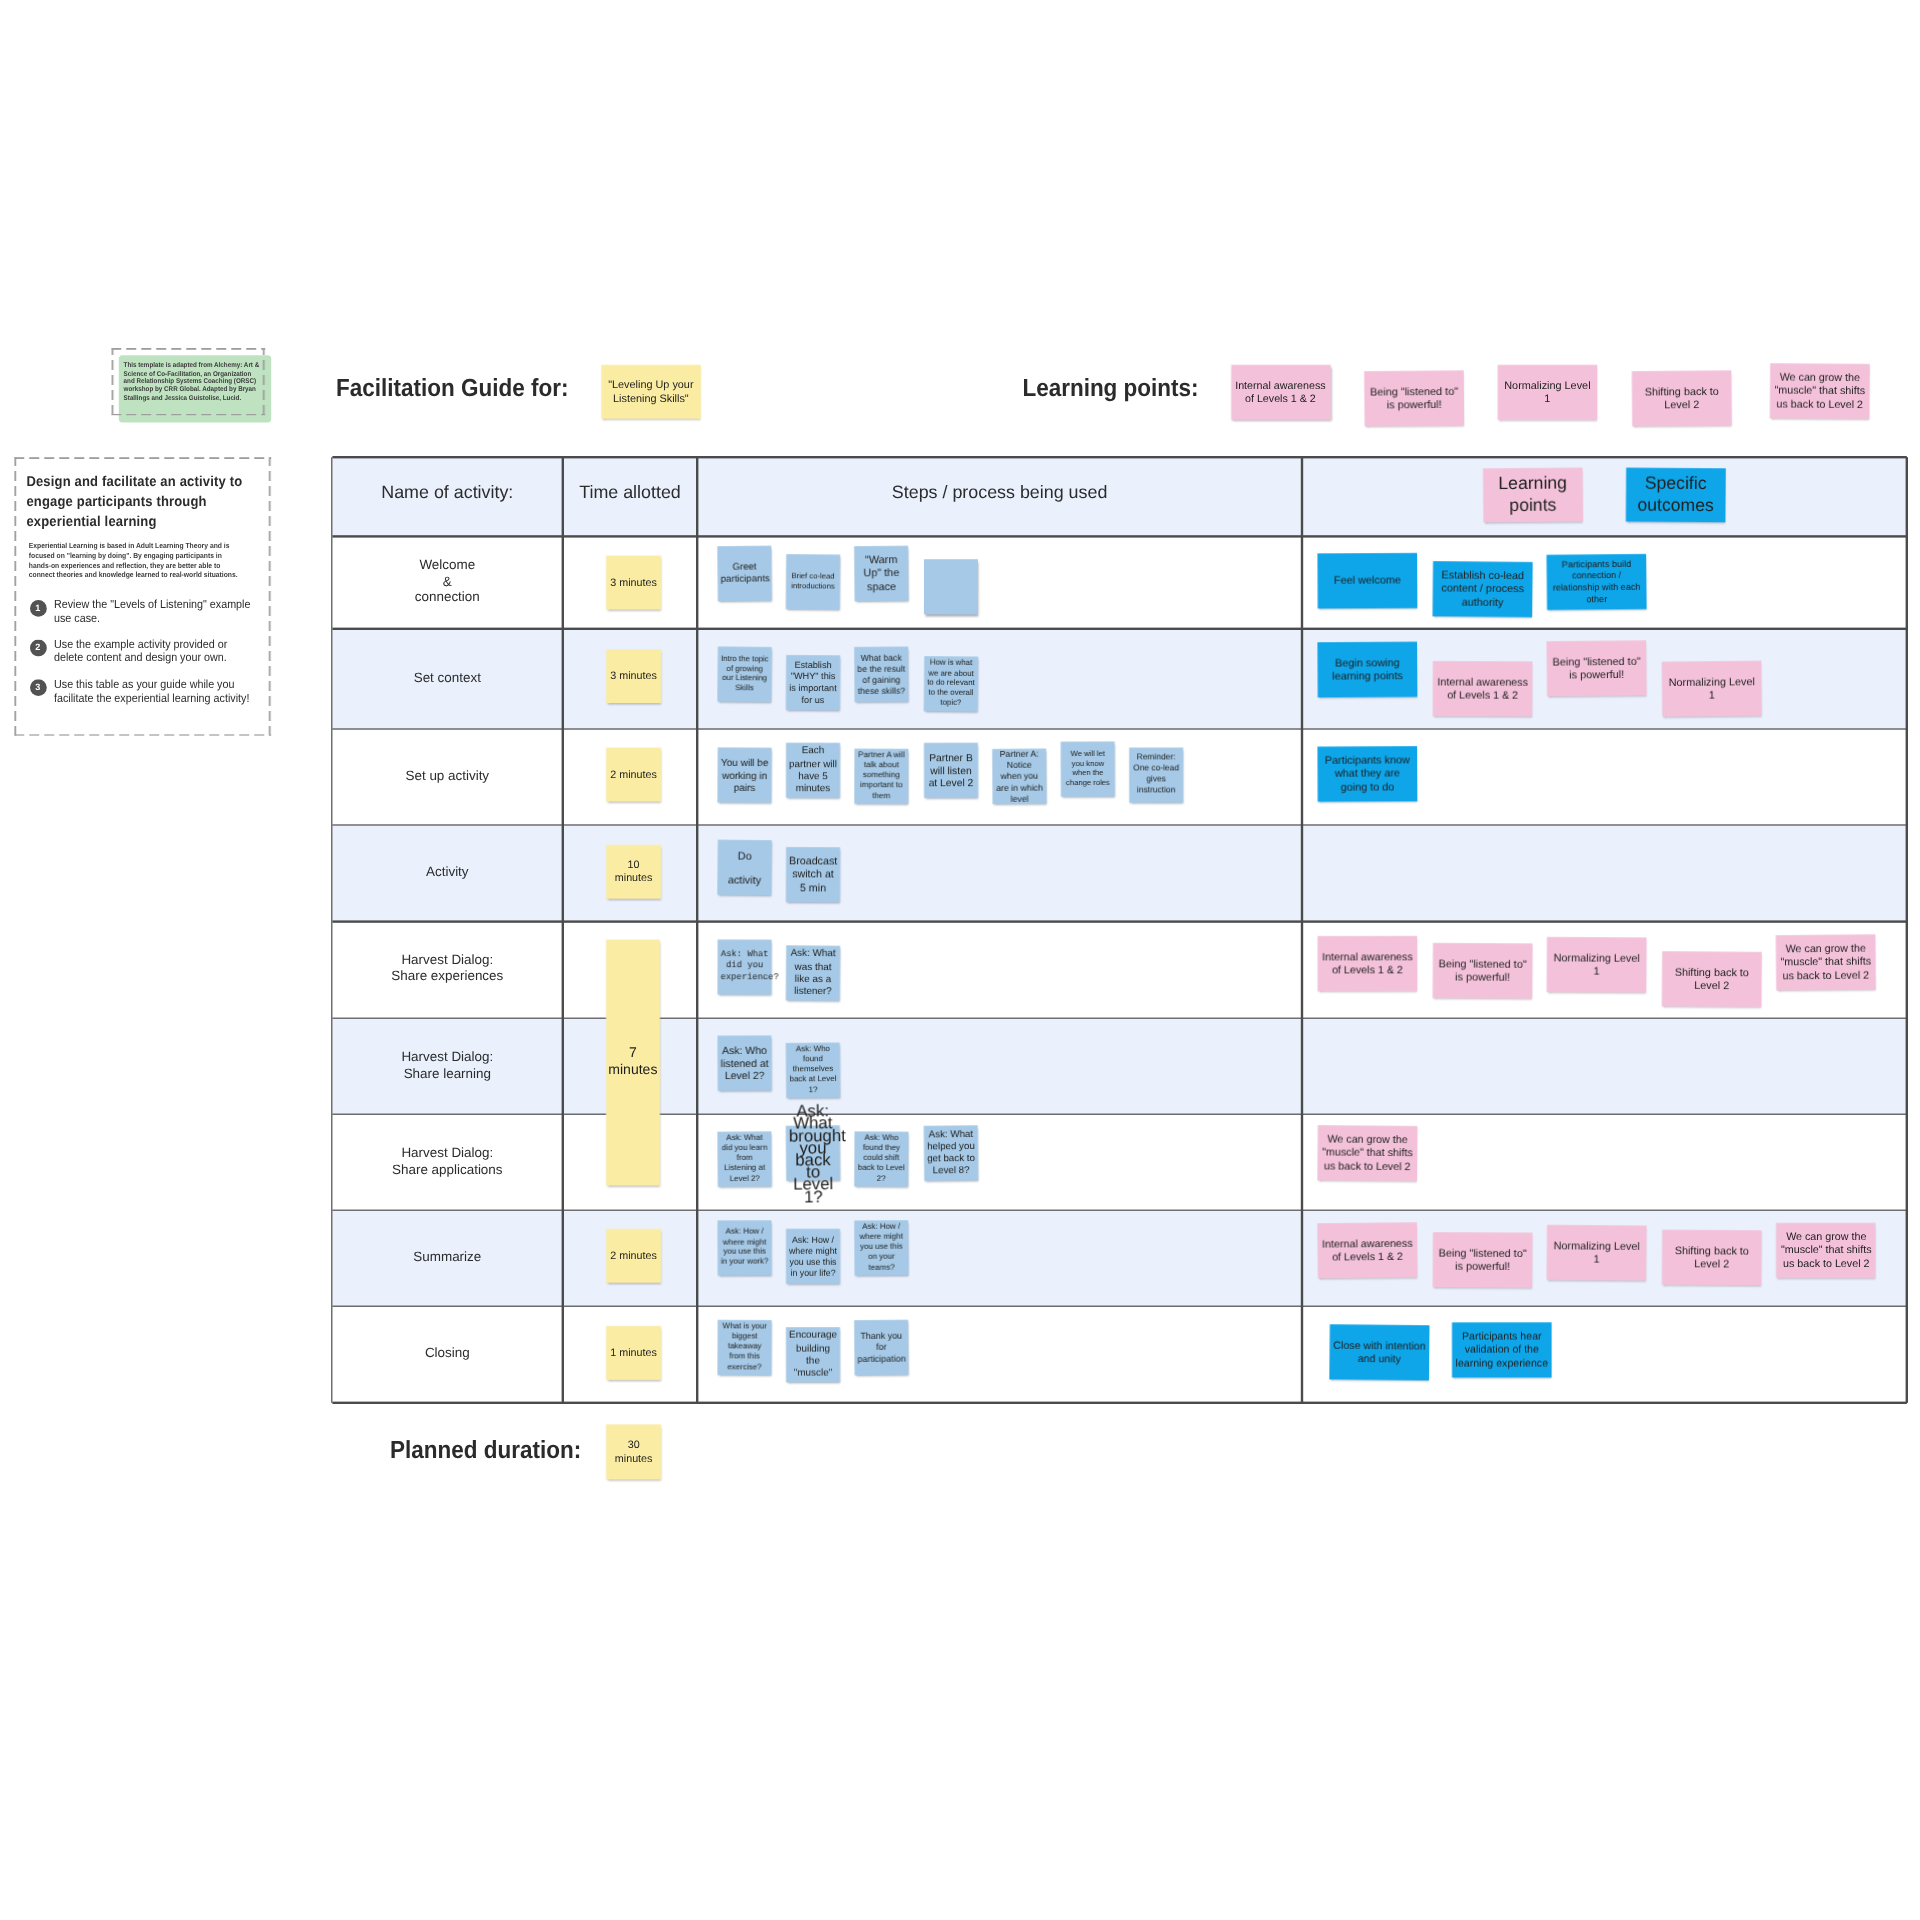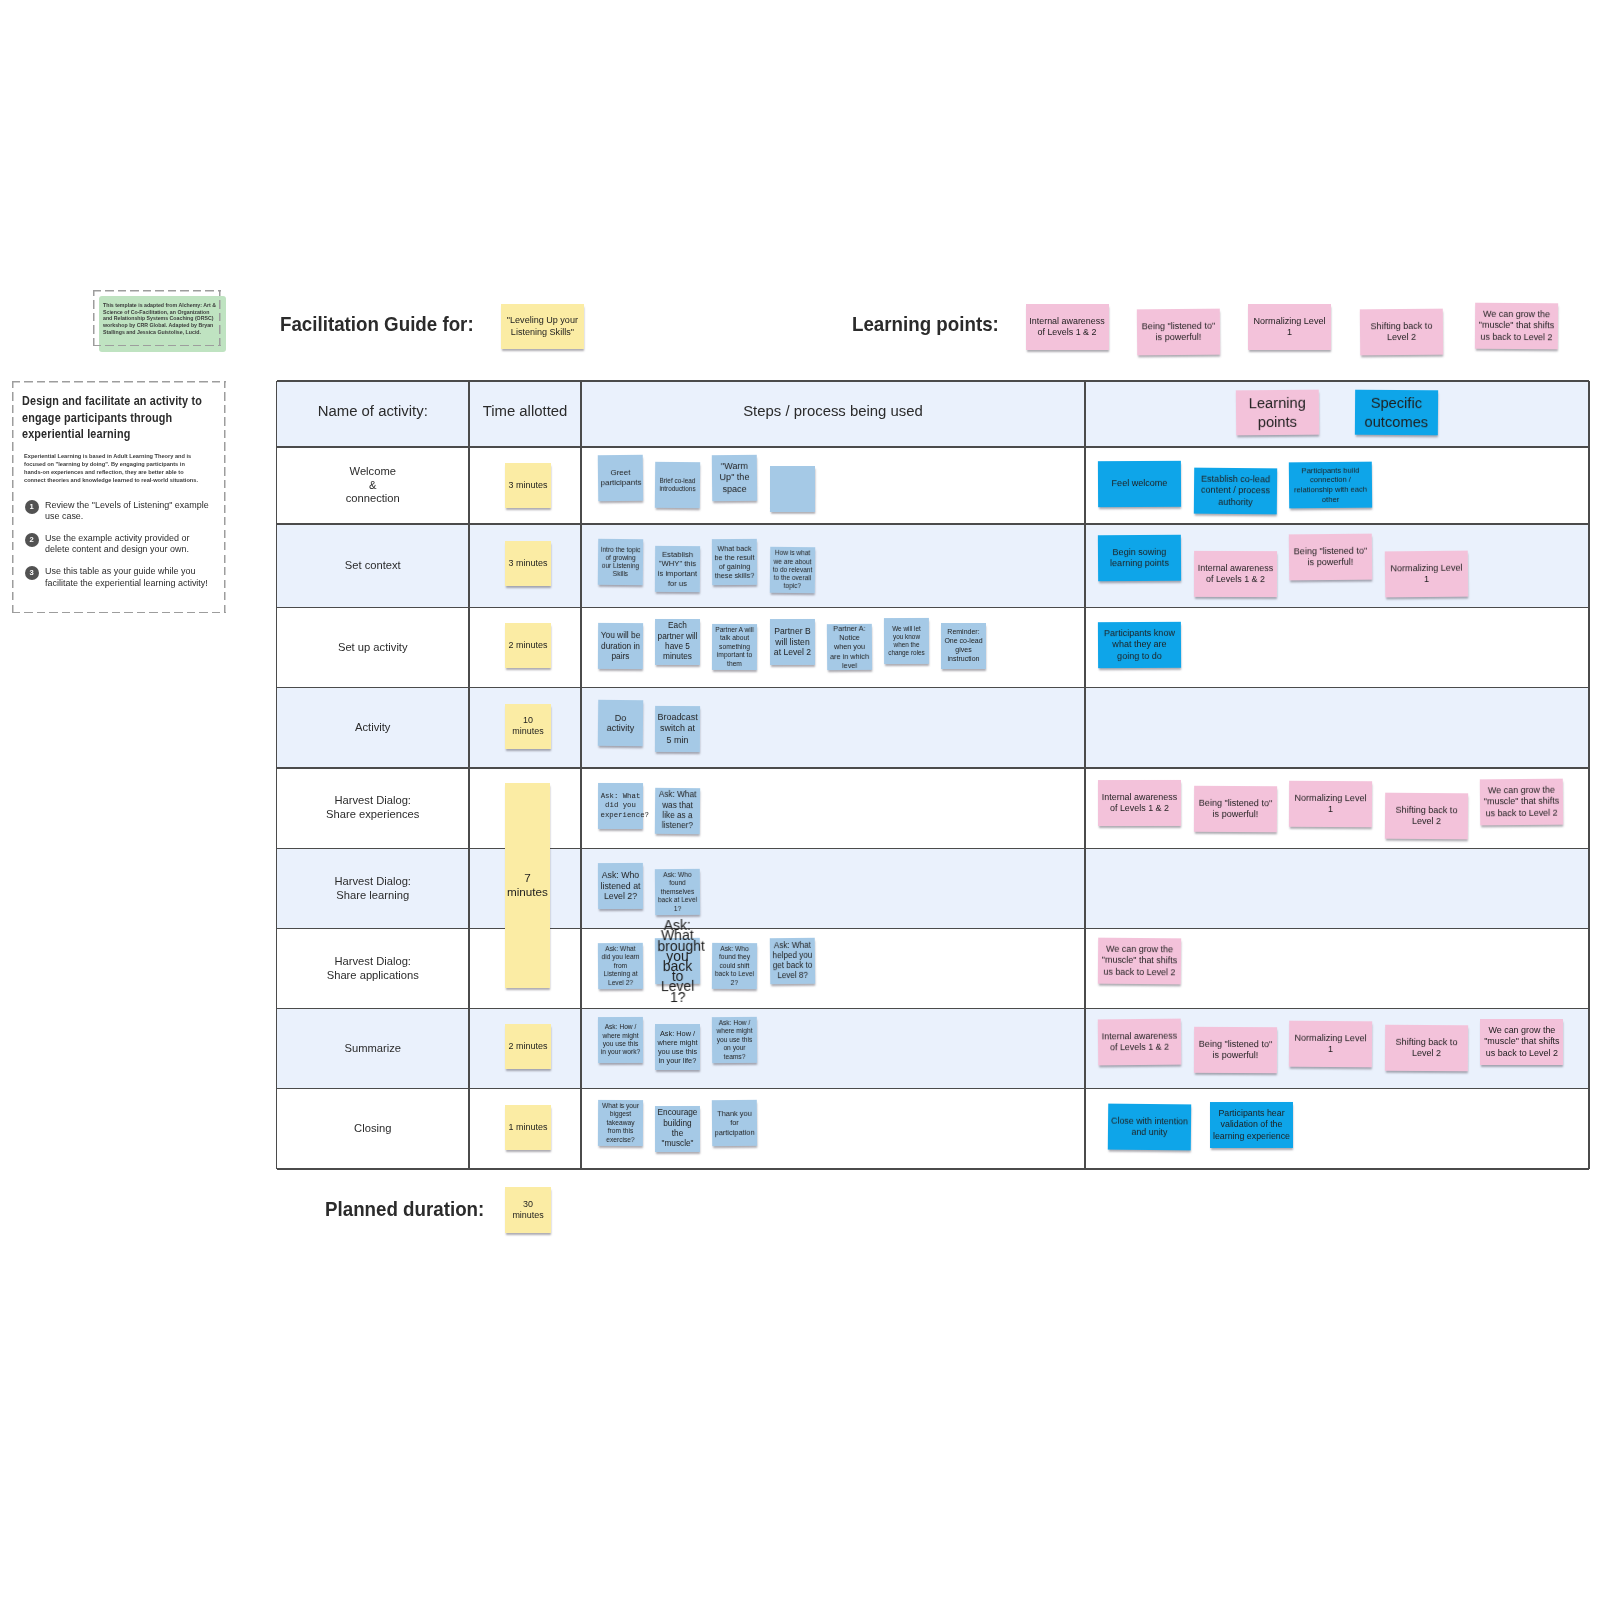--- a/index.html
+++ b/index.html
@@ -158,21 +158,21 @@
 <div class="note pink" style="left:1289.2px;top:534.4px;width:83px;height:46px;font-size:9.05px;line-height:11.36px; transform:rotate(-0.54deg) translateZ(0);">
     <span style="padding:0 2.5px;">Being "listened to" is powerful!</span>
   </div>
 <div class="note pink" style="left:1384.8px;top:550.6px;width:83px;height:46px;font-size:9.05px;line-height:11.36px; transform:rotate(-0.56deg) translateZ(0);">
     <span style="padding:0 2.5px;">Normalizing Level 1</span>
   </div>
 <div class="cellname" style="left:276.5px;top:607.5px;width:192.5px;height:80px;display:flex;align-items:center;justify-content:center;">
     <span style="display:block;width:100%;">Set up activity</span>
   </div>
 <div class="note blue" style="left:598px;top:623.2px;width:45px;height:46px;font-size:8.35px;line-height:10.48px; transform:rotate(0.31deg) translateZ(0);">
-    <span style="padding:0 2.5px;">You will be duration in pairs</span>
+    <span style="padding:0 2.5px;">You will be working in pairs</span>
   </div>
 <div class="note blue" style="left:655.2px;top:619px;width:45px;height:46px;font-size:8.25px;line-height:10.35px; transform:rotate(0.07deg) translateZ(0);">
     <span style="padding:0 2.5px;">Each partner will have 5 minutes</span>
   </div>
 <div class="note blue" style="left:712.4px;top:623.7px;width:45px;height:46px;font-size:6.7px;line-height:8.41px; transform:rotate(0.19deg) translateZ(0);">
     <span style="padding:0 2.5px;">Partner A will talk about something important to them</span>
   </div>
 <div class="note blue" style="left:769.6px;top:618.5px;width:45px;height:46px;font-size:8.6px;line-height:10.79px; transform:rotate(-0.1deg) translateZ(0);">
     <span style="padding:0 2.5px;">Partner B will listen at Level 2</span>
   </div>
@@ -184,21 +184,21 @@
   </div>
 <div class="note blue" style="left:941.2px;top:623px;width:45px;height:46px;font-size:7px;line-height:8.79px; transform:rotate(-0.01deg) translateZ(0);">
     <span style="padding:0 2.5px;">Reminder: One co-lead gives instruction</span>
   </div>
 <div class="note green" style="left:1098px;top:622.3px;width:83px;height:46px;font-size:9.05px;line-height:11.36px; transform:rotate(-0.28deg) translateZ(0);">
     <span style="padding:0 2.5px;">Participants know what they are going to do</span>
   </div>
 <div class="cellname" style="left:276.5px;top:687.5px;width:192.5px;height:80.5px;display:flex;align-items:center;justify-content:center;">
     <span style="display:block;width:100%;">Activity</span>
   </div>
-<div class="note blue" style="left:598px;top:700.3px;width:45px;height:46px;font-size:9.05px;line-height:10px; transform:rotate(0.58deg) translateZ(0);">
+<div class="note blue" style="left:598px;top:700.3px;width:45px;height:46px;font-size:9.05px;line-height:20px; transform:rotate(0.58deg) translateZ(0);">
     <span style="padding:0 2.5px;">Do activity</span>
   </div>
 <div class="note blue" style="left:655.2px;top:706.1px;width:45px;height:46px;font-size:8.95px;line-height:11.23px; transform:rotate(0.27deg) translateZ(0);">
     <span style="padding:0 2.5px;">Broadcast switch at 5 min</span>
   </div>
 <div class="cellname" style="left:276.5px;top:768px;width:192.5px;height:80.5px;display:flex;align-items:center;justify-content:center;">
     <span style="display:block;width:100%;">Harvest Dialog:<br>Share experiences</span>
   </div>
 <div class="note blue" style="left:598px;top:783.2px;width:45px;height:46px;font-size:7.35px;line-height:9.22px; transform:rotate(0.12deg) translateZ(0);font-family:Liberation Mono, monospace;">
     <span style="padding:0 2.5px;">Ask: What did you experience?</span>

